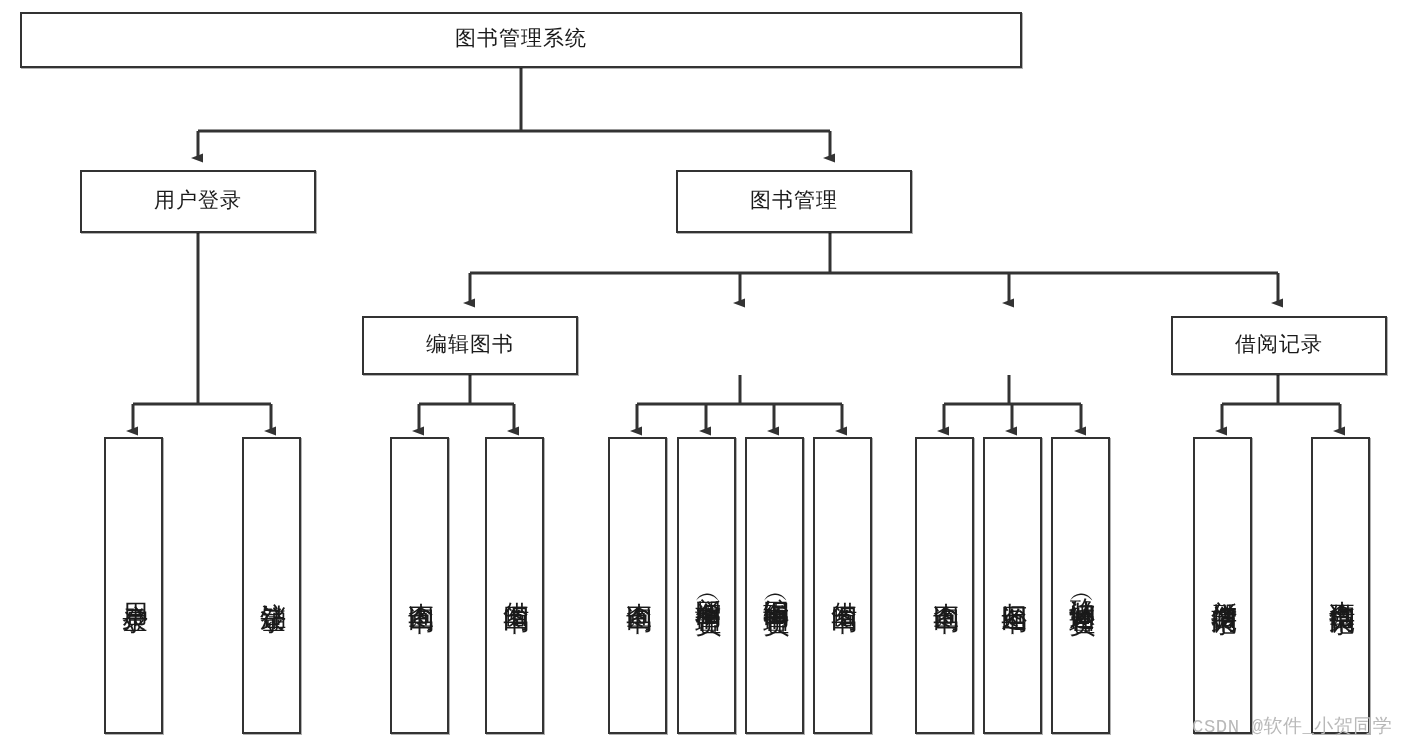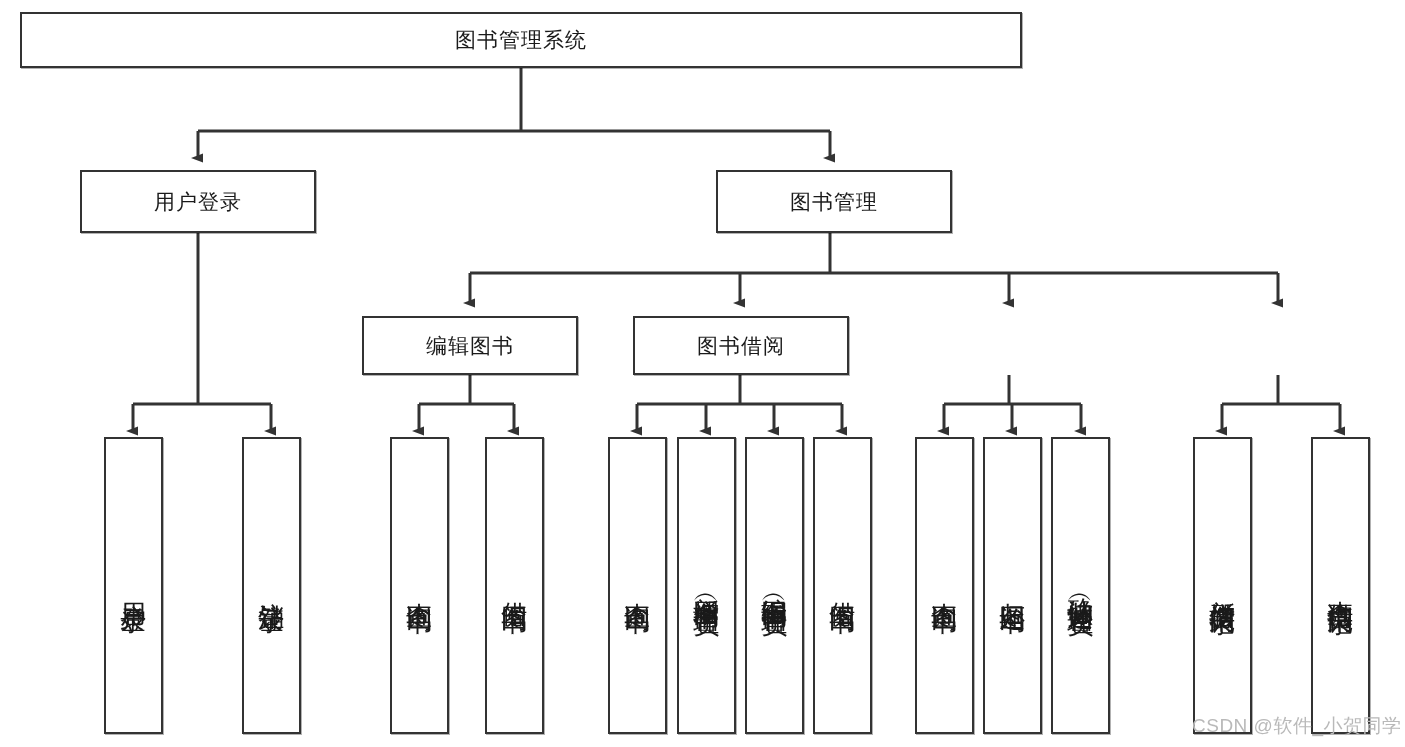--- a/index.html
+++ b/index.html
@@ -9,20 +9,21 @@
   }
   body {
     font-family: "Liberation Sans", "DejaVu Sans", sans-serif;
   }
   #canvas {
     position: relative;
     width: 1405px;
     height: 747px;
     background: #ffffff;
     overflow: hidden;
+    font-family: Liberation Mono, monospace;
   }
   svg#wires {
     position: absolute;
     left: 0;
     top: 0;
     width: 1405px;
     height: 747px;
     pointer-events: none;
   }
   .node {
@@ -123,29 +124,29 @@
     </g>
   </svg>
 
   <div class="node horiz" style="left:20px; top:12px; width:1002px; height:56px;">
     <span class="label">图书管理系统</span>
   </div>
 
   <div class="node horiz" style="left:80px; top:170px; width:236px; height:63px;">
     <span class="label">用户登录</span>
   </div>
-  <div class="node horiz" style="left:716px; top:170px; width:236px; height:63px;">
+  <div class="node horiz" style="left:676px; top:170px; width:236px; height:63px;">
     <span class="label">图书管理</span>
   </div>
 
   <div class="node horiz" style="left:362px; top:316px; width:216px; height:59px;">
     <span class="label">编辑图书</span>
   </div>
-  <div class="node horiz" style="left:633px; top:316px; width:216px; height:59px;">
-    <span class="label">图书借阅</span>
+  <div class="node horiz" style="left:1171px; top:316px; width:216px; height:59px;">
+    <span class="label">借阅记录</span>
   </div>
 
   <div class="node vert" style="left:104px; top:437px; width:59px; height:297px;">
     <span class="label">用户登录</span>
   </div>
   <div class="node vert" style="left:242px; top:437px; width:59px; height:297px;">
     <span class="label">注销登录</span>
   </div>
 
   <div class="node vert" style="left:390px; top:437px; width:59px; height:297px;">

